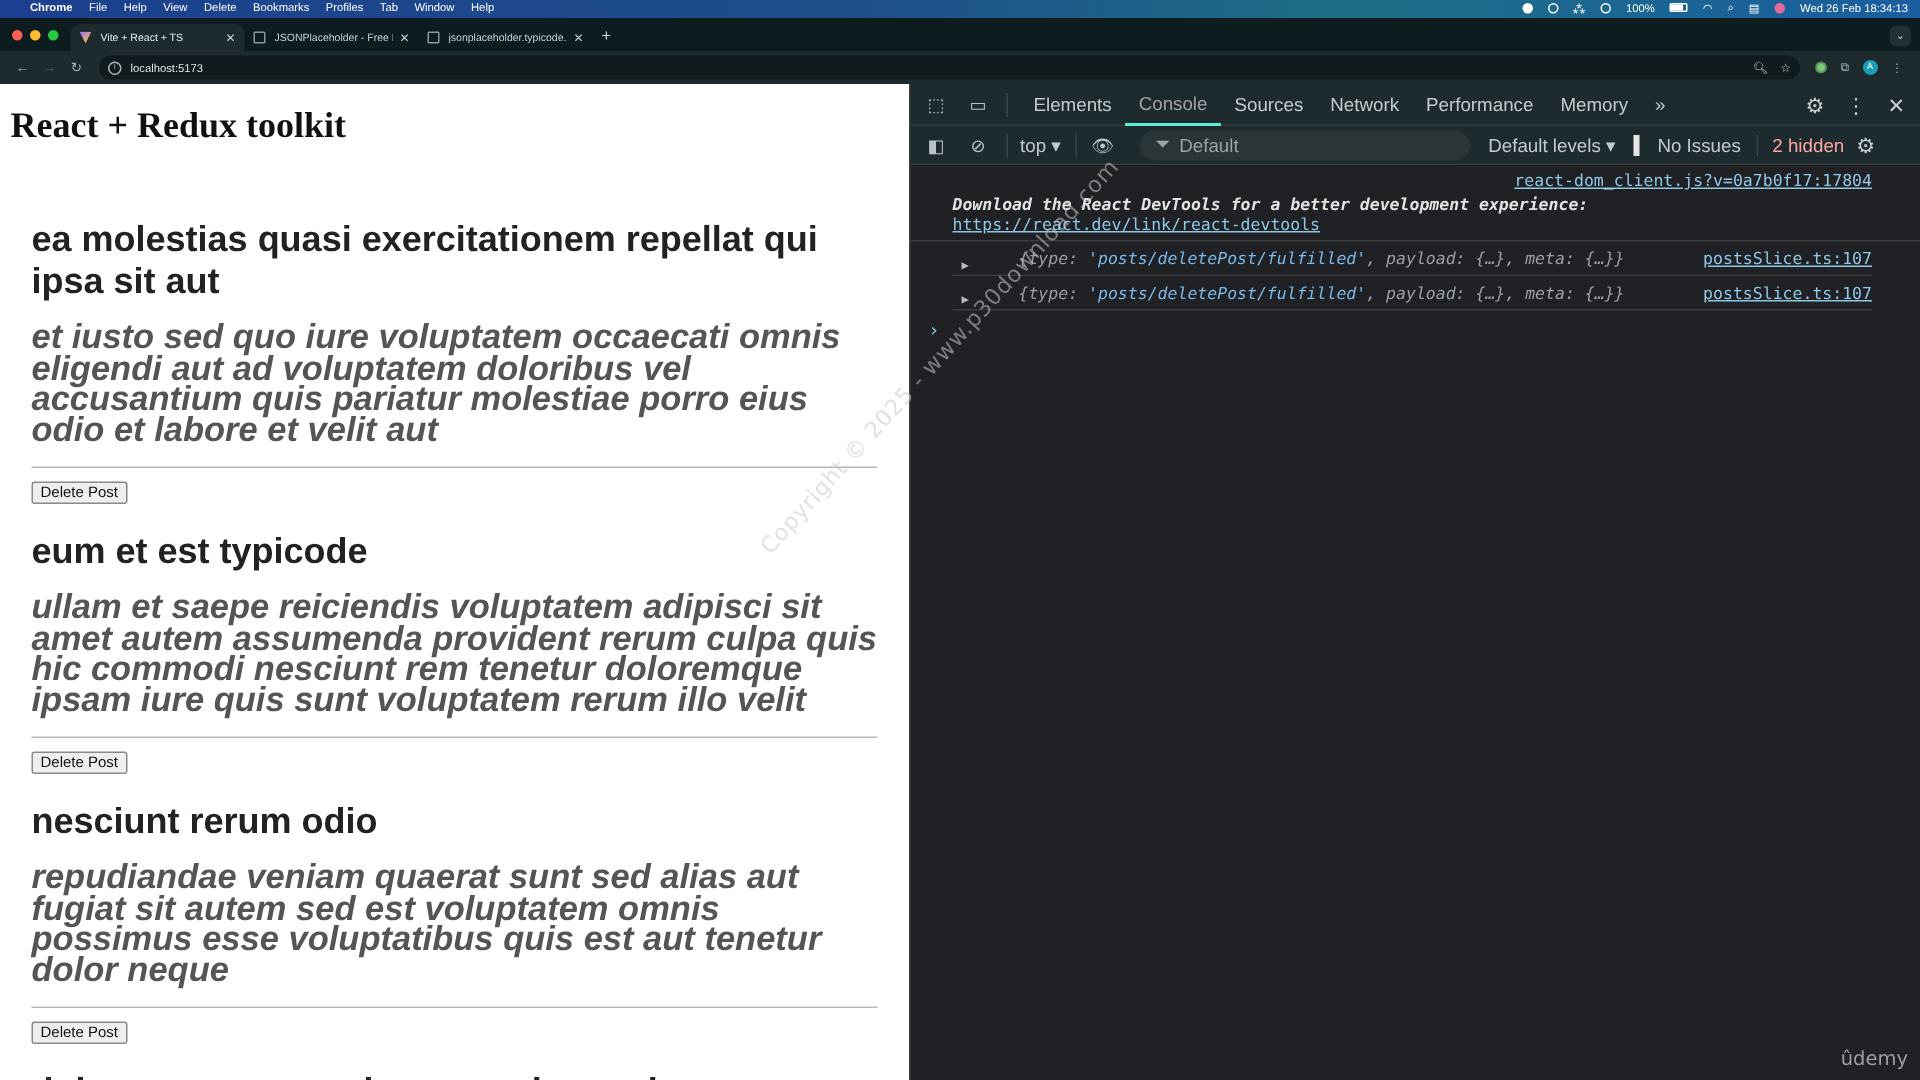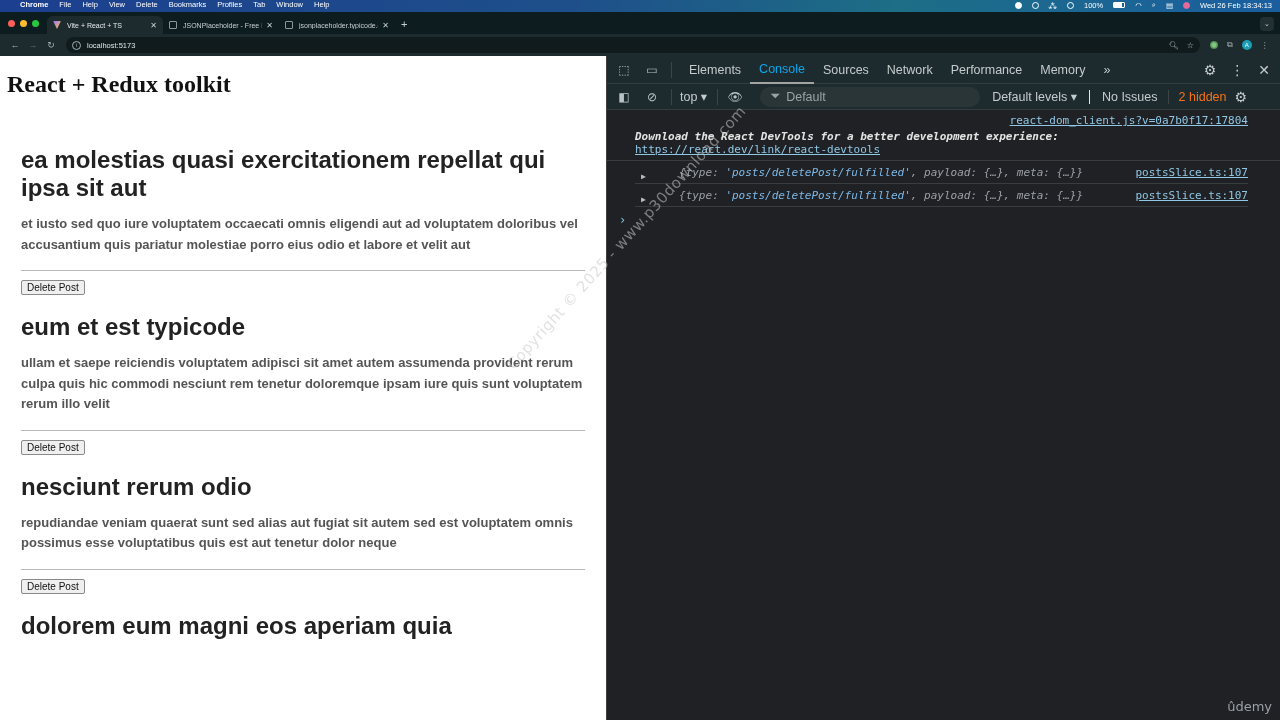--- a/index.html
+++ b/index.html
@@ -39,39 +39,39 @@
   .omnibox .oicon { font-size: 8px; margin-left: 8px; color: #c2cacc; }
   .ext { margin-left: 10px; display: flex; align-items: center; gap: 9px; font-size: 8px; }
   .ext .e1 { width: 8px; height: 8px; border-radius: 50%; background: radial-gradient(circle,#7ec97e 30%,#4c7d4c 70%); }
   .ext .avatar { width: 10px; height: 10px; border-radius: 50%; background: #1a9fb5; color: #fff; font-size: 6px; display: flex; align-items: center; justify-content: center; }
 
   
   .page { position: absolute; left: 0; top: 56px; width: 606px; height: 664px; background: #fff; overflow: hidden; }
   .page h1 { font-family: "Liberation Serif", serif; font-size: 24px; font-weight: bold; color: #111; position: absolute; left: 7px; top: 15px; }
   .posts { position: absolute; left: 21px; top: 90px; width: 564px; }
   .post h2 { font-size: 24px; font-weight: bold; color: #222; line-height: 28px; margin-bottom: 12px; }
-  .post p { font-size: 13px; font-weight: bold; color: #555; line-height: 20.5px; margin-bottom: 15px; }
+  .post p { font-size: 23px; font-weight: bold; color: #555; line-height: 20.5px; margin-bottom: 15px; font-style: italic; }
   .post hr { border: none; border-top: 1.5px solid #b7b7b7; margin-bottom: 6px; }
   .post button { font-family: "Liberation Sans", sans-serif; font-size: 10px; padding: 1px 5px; background: #efefef; border: 1px solid #8a8a8a; border-radius: 2px; color: #111; margin-bottom: 18px; }
 
   
   .devtools { position: absolute; left: 606px; top: 56px; width: 674px; height: 664px; background: #202124; border-left: 1px solid #3c4043; }
   .dt-tabs { height: 28px; background: #1e2b2e; display: flex; align-items: center; padding-left: 8px; border-bottom: 1px solid #333c3e; font-size: 12.5px; color: #c4cbcd; }
   .dt-icon { width: 18px; height: 16px; color: #b9c2c4; font-size: 12px; margin-right: 10px; display: flex; align-items: center; justify-content: center; }
   .dt-sep { width: 1px; height: 16px; background: #3c4446; margin: 0 8px 0 0; }
   .dt-tab { padding: 0 9px; height: 28px; display: flex; align-items: center; }
-  .dt-tab.active { color: #0ea5e9; border-bottom: 2px solid #a3a3a3; }
+  .dt-tab.active { color: #a3a3a3; border-bottom: 2px solid #5eead4; }
   .dt-tabs .right { margin-left: auto; display: flex; align-items: center; gap: 14px; padding-right: 10px; font-size: 14px; }
 
   .dt-bar { height: 26px; background: #1e2b2e; display: flex; align-items: center; padding-left: 8px; font-size: 12.5px; color: #c4cbcd; border-bottom: 1px solid #333c3e; }
   .filter { margin-left: 6px; width: 220px; height: 20px; border-radius: 10px; background: #2a3537; display: flex; align-items: center; padding-left: 10px; color: #9aa3a5; }
   .filter .fi { margin-right: 6px; }
   .levels { margin-left: 12px; }
-  .noissues { margin-left: 12px; padding-left: 12px; border-left: 1px solid #e5e5e5; }
-  .hidden { margin-left: 10px; padding-left: 10px; border-left: 1px solid #3c4446; color: #f97316; }
+  .noissues { margin-left: 12px; padding-left: 12px; border-left: 4px solid #e5e5e5; }
+  .hidden { margin-left: 10px; padding-left: 10px; border-left: 1px solid #3c4446; color: #fca5a5; }
   .gear2 { margin-left: 8px; font-size: 14px; }
 
   .console { font-family: "DejaVu Sans Mono", monospace; font-size: 11px; color: #e3e3e3; }
   .msg { position: relative; padding: 4px 16px 4px 28px; border-bottom: 1px solid #3a3d40; }
   .msg .src { position: absolute; right: 32px; color: #8fc7e5; text-decoration: underline; font-size: 11px; }
   .msg.first { padding-top: 20px; }
   .msg.first .src { top: 4px; }
   .msg .link { color: #8fc7e5; text-decoration: underline; }
   .msg .bold { font-weight: bold; font-style: italic; }
   .obj { color: #9aa0a6; font-style: italic; }

